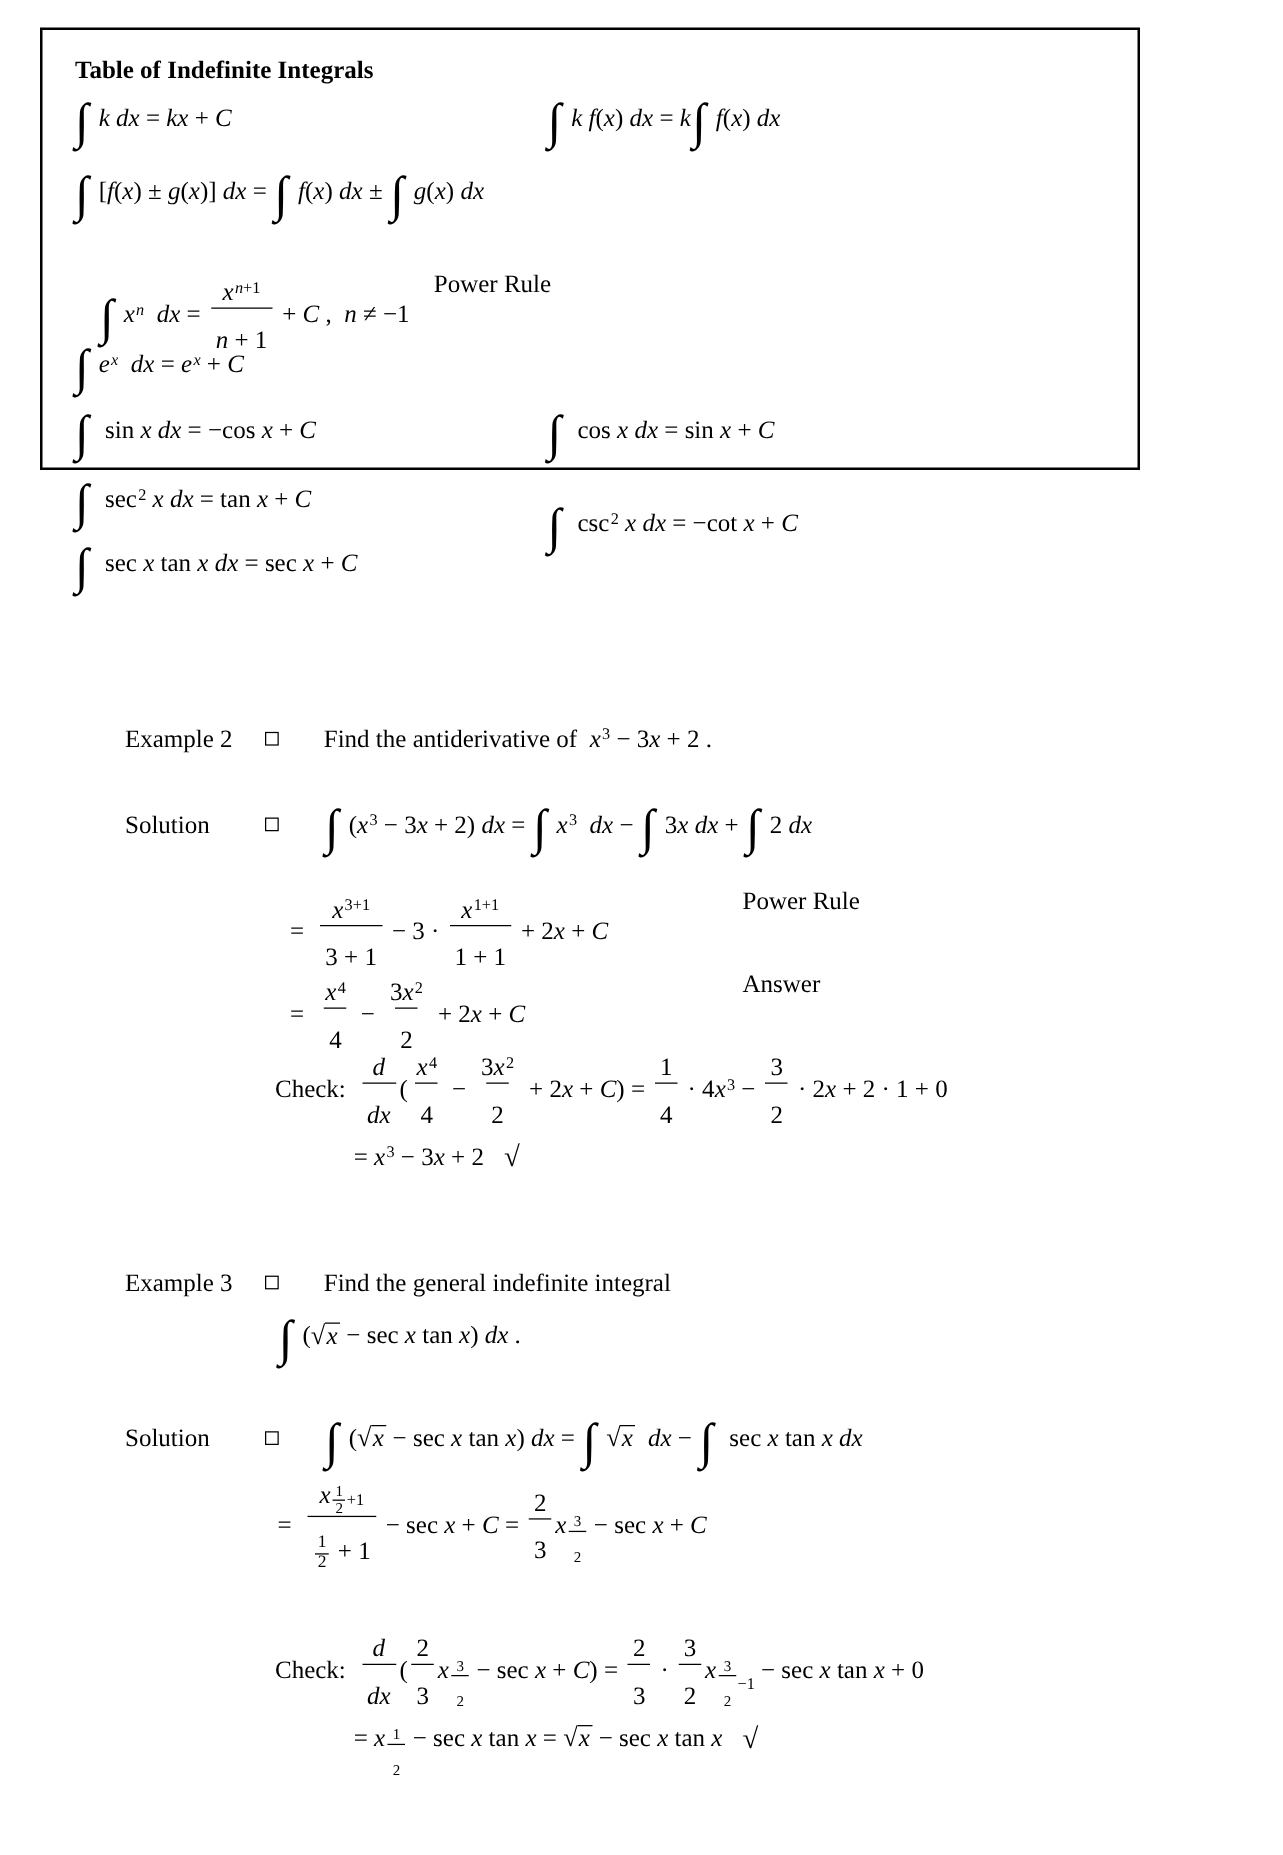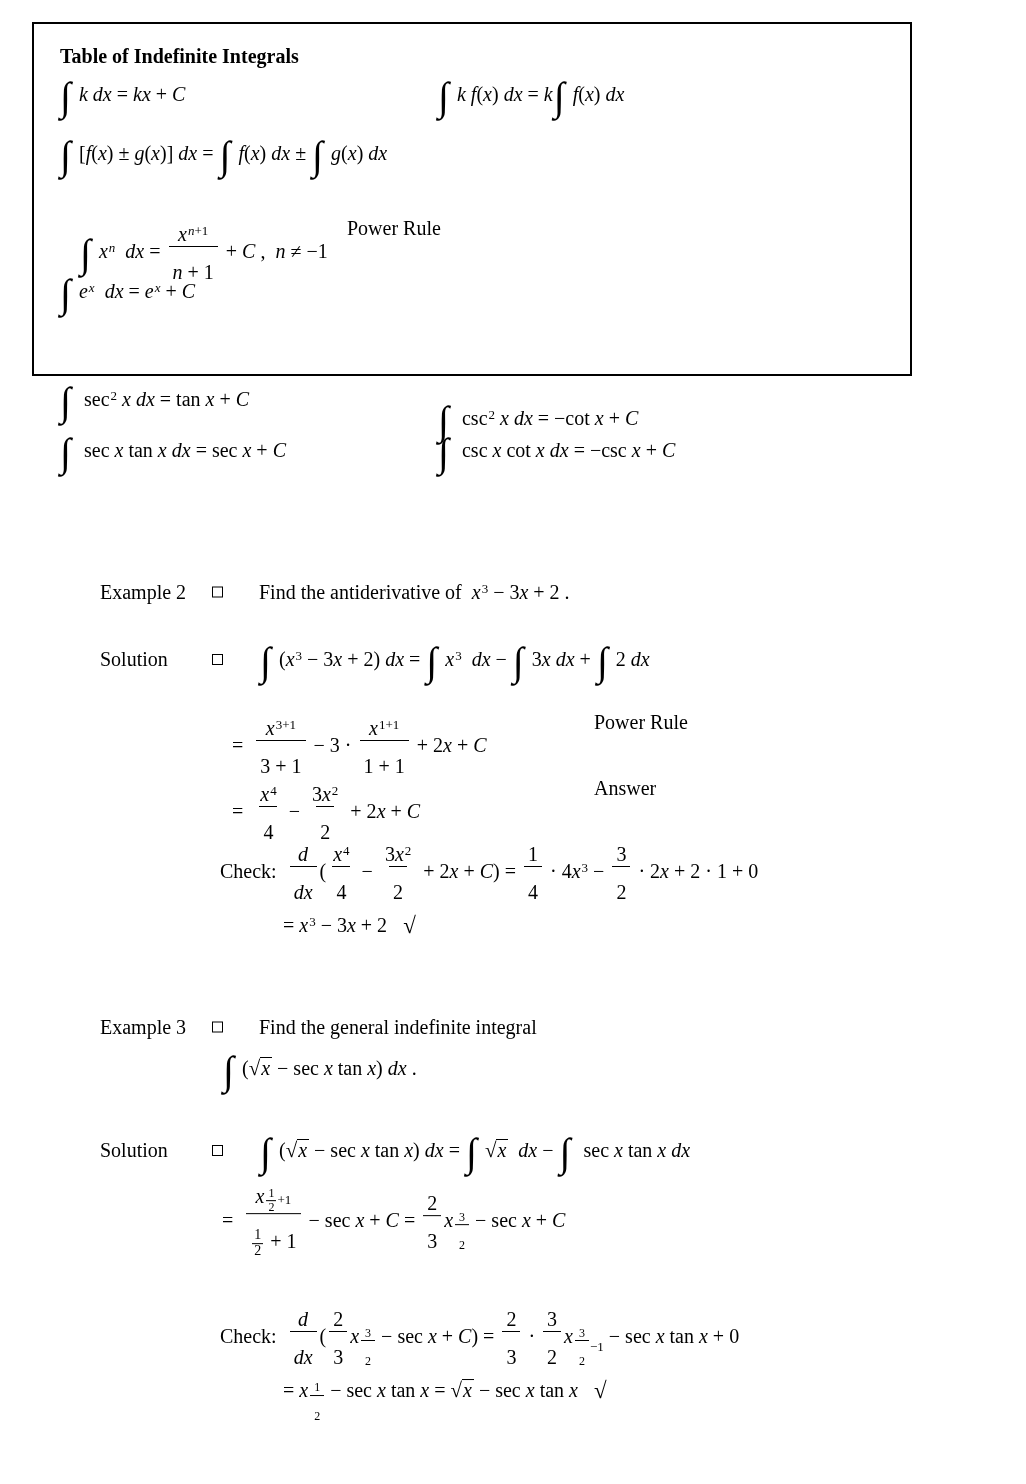--- a/index.html
+++ b/index.html
@@ -79,26 +79,27 @@
     <div class="mline" style="left:403px; top:72px"><span class="int">∫</span><span class="it"> k f</span><span class="rm">(</span><span class="it">x</span><span class="rm">) </span><span class="it">dx</span><span class="rm"> = </span><span class="it">k</span><span class="int">∫</span><span class="it"> f</span><span class="rm">(</span><span class="it">x</span><span class="rm">) </span><span class="it">dx</span></div>
 
     <div class="mline" style="left:25px; top:131px"><span class="int">∫</span><span class="rm"> [</span><span class="it">f</span><span class="rm">(</span><span class="it">x</span><span class="rm">) ± </span><span class="it">g</span><span class="rm">(</span><span class="it">x</span><span class="rm">)] </span><span class="it">dx</span><span class="rm"> = </span><span class="int">∫</span><span class="it"> f</span><span class="rm">(</span><span class="it">x</span><span class="rm">) </span><span class="it">dx</span><span class="rm"> ± </span><span class="int">∫</span><span class="it"> g</span><span class="rm">(</span><span class="it">x</span><span class="rm">) </span><span class="it">dx</span></div>
 
     <div class="mline" style="left:25px; top:204px">
       <span class="note" style="left:288px">Power Rule</span>
     <span class="int">∫</span><span class="it"> x</span><span class="sup"><span class="it">n</span></span><span class="it">  dx</span><span class="rm"> = </span><span class="frac"><span class="num"><span class="it">x</span><span class="sup"><span class="it">n</span><span class="rm">+1</span></span></span><span class="den"><span class="it">n</span><span class="rm"> + 1</span></span></span><span class="rm"> + </span><span class="it">C</span><span class="rm"> ,  </span><span class="it">n</span><span class="rm"> ≠ −1</span></div>
 
     <div class="mline" style="left:25px; top:269px"><span class="int">∫</span><span class="it"> e</span><span class="sup"><span class="it">x</span></span><span class="it">  dx</span><span class="rm"> = </span><span class="it">e</span><span class="sup"><span class="it">x</span></span><span class="rm"> + </span><span class="it">C</span></div>
 
+    <div class="mline" style="left:25px; top:322px"><span class="int">∫</span><span class="rm">  sin </span><span class="it">x</span><span class="rm"> </span><span class="it">dx</span><span class="rm"> = −cos </span><span class="it">x</span><span class="rm"> + </span><span class="it">C</span></div>
+    <div class="mline" style="left:403px; top:322px"><span class="int">∫</span><span class="rm">  cos </span><span class="it">x</span><span class="rm"> </span><span class="it">dx</span><span class="rm"> = sin </span><span class="it">x</span><span class="rm"> + </span><span class="it">C</span></div>
 
     <div class="mline" style="left:25px; top:377px"><span class="int">∫</span><span class="rm">  sec</span><span class="sup"><span class="rm">2</span></span><span class="rm"> </span><span class="it">x</span><span class="rm"> </span><span class="it">dx</span><span class="rm"> = tan </span><span class="it">x</span><span class="rm"> + </span><span class="it">C</span></div>
     <div class="mline" style="left:403px; top:396px"><span class="int">∫</span><span class="rm">  csc</span><span class="sup"><span class="rm">2</span></span><span class="rm"> </span><span class="it">x</span><span class="rm"> </span><span class="it">dx</span><span class="rm"> = −cot </span><span class="it">x</span><span class="rm"> + </span><span class="it">C</span></div>
 
     <div class="mline" style="left:25px; top:428px"><span class="int">∫</span><span class="rm">  sec </span><span class="it">x</span><span class="rm"> tan </span><span class="it">x</span><span class="rm"> </span><span class="it">dx</span><span class="rm"> = sec </span><span class="it">x</span><span class="rm"> + </span><span class="it">C</span></div>
-    <div class="mline" style="left:403px; top:428px"><span class="int">∫</span><span class="rm">  csc </span><span class="it">x</span><span class="rm"> cot </span><span class="it">x</span><span class="rm"> </span><span class="it">dx</span><span class="rm"> = −csc </span><span class="it">x</span><span class="rm"> + </span><span class="it">C</span></div>
   </div>
 
   <div class="mline" style="left:80px; top:592px">
     <span class="exlabel">Example 2</span><span class="sqbox"></span><span class="mrow"><span class="rm">Find the antiderivative of  </span><span class="it">x</span><span class="sup"><span class="rm">3</span></span><span class="rm"> − 3</span><span class="it">x</span><span class="rm"> + 2 .</span></span>
   </div>
 
   <div class="mline" style="left:80px; top:661px">
     <span class="exlabel">Solution</span><span class="sqbox"></span><span class="mrow"><span class="int">∫</span><span class="rm"> (</span><span class="it">x</span><span class="sup"><span class="rm">3</span></span><span class="rm"> − 3</span><span class="it">x</span><span class="rm"> + 2) </span><span class="it">dx</span><span class="rm"> = </span><span class="int">∫</span><span class="it"> x</span><span class="sup"><span class="rm">3</span></span><span class="rm">  </span><span class="it">dx</span><span class="rm"> − </span><span class="int">∫</span><span class="rm"> 3</span><span class="it">x</span><span class="rm"> </span><span class="it">dx</span><span class="rm"> + </span><span class="int">∫</span><span class="rm"> 2 </span><span class="it">dx</span></span>
   </div>
 

